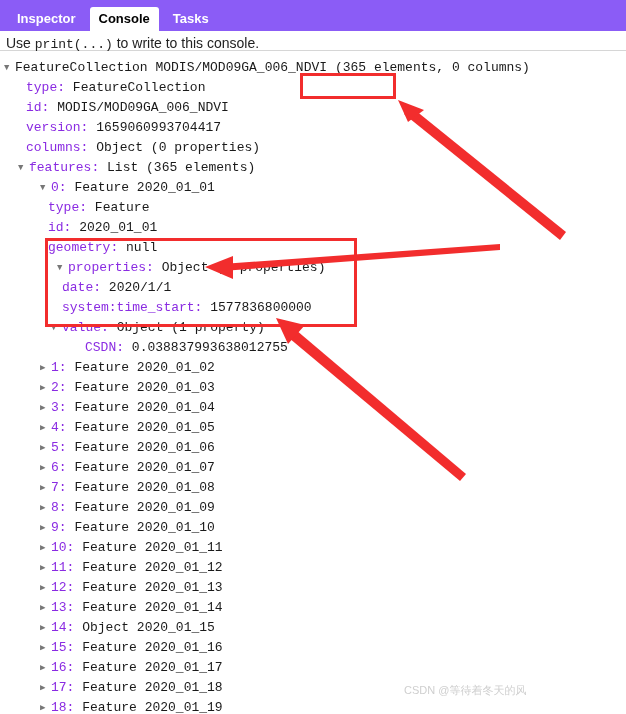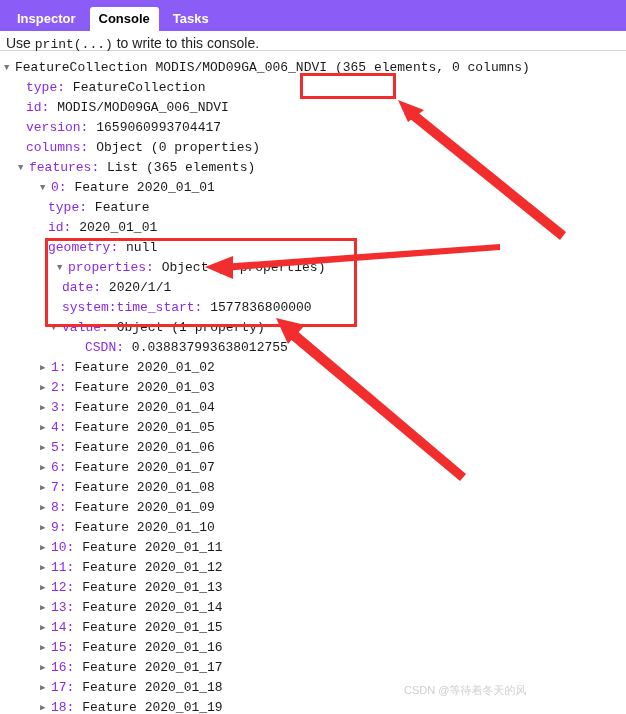--- a/index.html
+++ b/index.html
@@ -187,21 +187,21 @@
       <div class="row i3"><span class="tw">▶</span><span class="idx">4:</span><span class="val"> </span><span class="val">Feature 2020_01_05</span></div>
       <div class="row i3"><span class="tw">▶</span><span class="idx">5:</span><span class="val"> </span><span class="val">Feature 2020_01_06</span></div>
       <div class="row i3"><span class="tw">▶</span><span class="idx">6:</span><span class="val"> </span><span class="val">Feature 2020_01_07</span></div>
       <div class="row i3"><span class="tw">▶</span><span class="idx">7:</span><span class="val"> </span><span class="val">Feature 2020_01_08</span></div>
       <div class="row i3"><span class="tw">▶</span><span class="idx">8:</span><span class="val"> </span><span class="val">Feature 2020_01_09</span></div>
       <div class="row i3"><span class="tw">▶</span><span class="idx">9:</span><span class="val"> </span><span class="val">Feature 2020_01_10</span></div>
       <div class="row i3"><span class="tw">▶</span><span class="idx">10:</span><span class="val"> </span><span class="val">Feature 2020_01_11</span></div>
       <div class="row i3"><span class="tw">▶</span><span class="idx">11:</span><span class="val"> </span><span class="val">Feature 2020_01_12</span></div>
       <div class="row i3"><span class="tw">▶</span><span class="idx">12:</span><span class="val"> </span><span class="val">Feature 2020_01_13</span></div>
       <div class="row i3"><span class="tw">▶</span><span class="idx">13:</span><span class="val"> </span><span class="val">Feature 2020_01_14</span></div>
-      <div class="row i3"><span class="tw">▶</span><span class="idx">14:</span><span class="val"> </span><span class="val">Feature 2020_01_15</span></div>
+      <div class="row i3"><span class="tw">▶</span><span class="idx">14:</span><span class="val"> </span><span class="val">Object 2020_01_15</span></div>
       <div class="row i3"><span class="tw">▶</span><span class="idx">15:</span><span class="val"> </span><span class="val">Feature 2020_01_16</span></div>
       <div class="row i3"><span class="tw">▶</span><span class="idx">16:</span><span class="val"> </span><span class="val">Feature 2020_01_17</span></div>
       <div class="row i3"><span class="tw">▶</span><span class="idx">17:</span><span class="val"> </span><span class="val">Feature 2020_01_18</span></div>
       <div class="row i3"><span class="tw">▶</span><span class="idx">18:</span><span class="val"> </span><span class="val">Feature 2020_01_19</span></div>
     </div>
 
 </div>
 
 <div class="ann" id="box-elements"></div>
 <div class="ann" id="box-props"></div>

